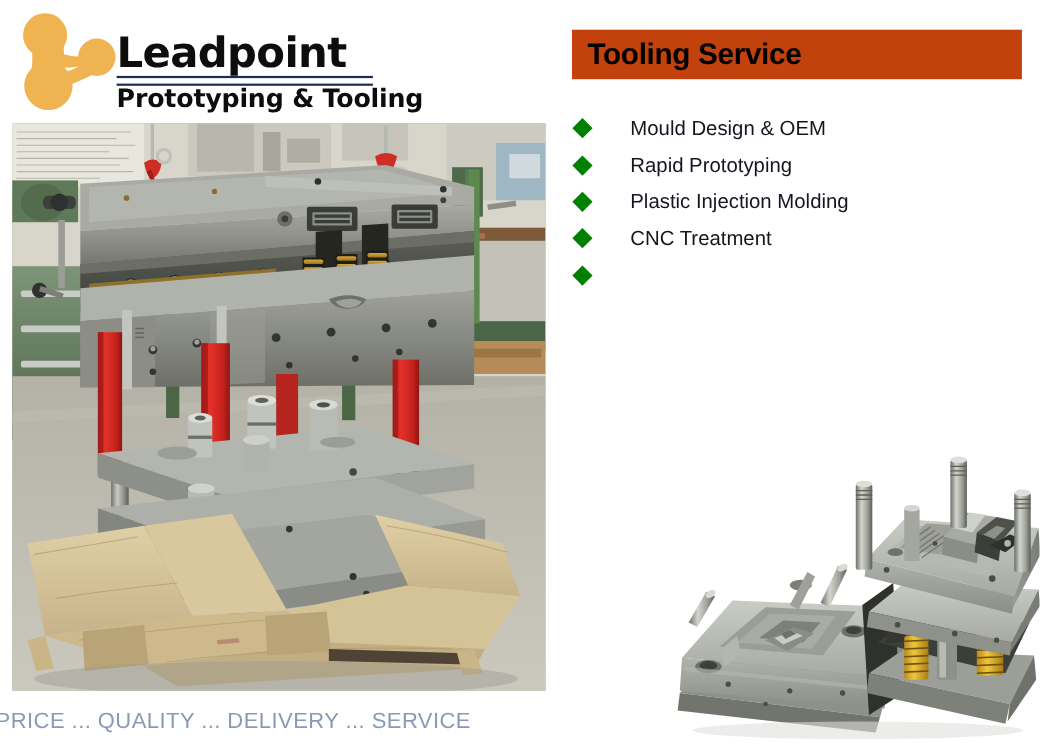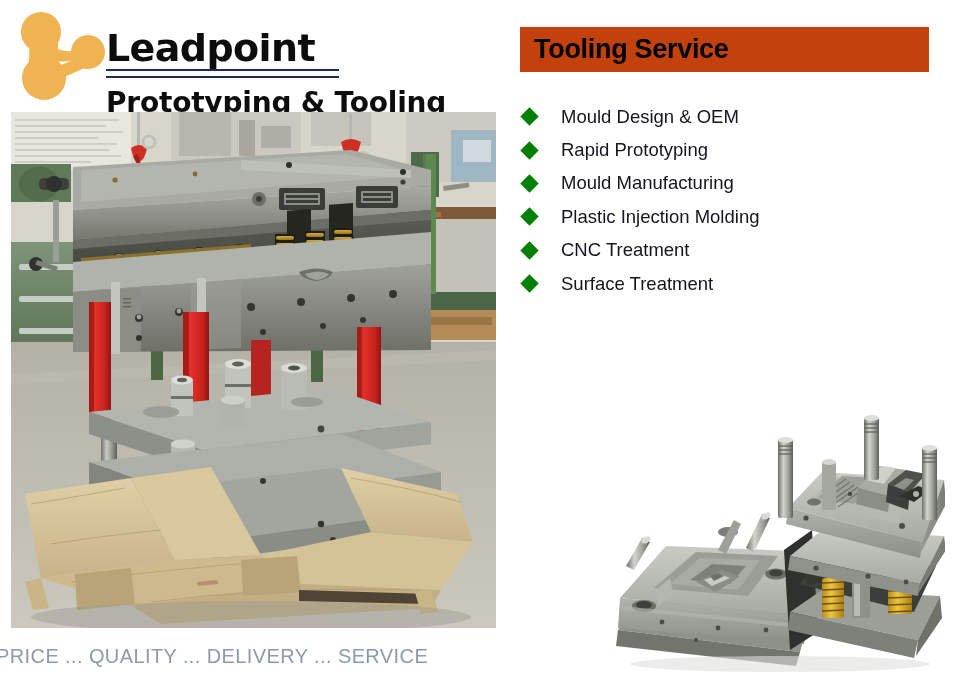--- a/index.html
+++ b/index.html
@@ -51,26 +51,26 @@
   #logo-rule {
     margin-top: 1px;
     height: 5px;
     border-top: 2px solid #1b2e52;
     border-bottom: 2px solid #1b2e52;
     width: 233px;
   }
   #logo-sub {
     font-family: "DejaVu Sans", sans-serif;
     font-weight: bold;
-    font-size: 28px;
+    font-size: 23px;
     line-height: 23px;
     letter-spacing: -0.2px;
     color: #0d0d0d;
     white-space: nowrap;
-    margin-top: 13px;
+    margin-top: 1px;
   }
 
   
   #title-bar {
     position: absolute;
     left: 520px;
     top: 27px;
     width: 409px;
     height: 45px;
     background: #c2410c;
@@ -104,21 +104,21 @@
     height: 13px;
     background: #008000;
     transform: rotate(45deg);
     flex: 0 0 auto;
     margin-left: 2px;
   }
   .bullet-label {
     font-family: "Liberation Sans", sans-serif;
     font-size: 18.5px;
     color: #15151f;
-    margin-left: 25px;
+    margin-left: 37px;
     white-space: nowrap;
   }
 
   
   #footer-text {
     position: absolute;
     left: -4px;
     top: 645px;
     font-family: "Liberation Sans", sans-serif;
     font-size: 20px;
@@ -187,33 +187,28 @@
     <div class="bullet-row">
       <span class="bullet-diamond"></span>
       <span class="bullet-label">Mould Design &amp; OEM</span>
     </div>
     <div class="bullet-row">
       <span class="bullet-diamond"></span>
       <span class="bullet-label">Rapid Prototyping</span>
     </div>
     <div class="bullet-row">
       <span class="bullet-diamond"></span>
-      <span class="bullet-label">Mould Manufacturing</span>
-    </div>
-    <div class="bullet-row">
-      <span class="bullet-diamond"></span>
       <span class="bullet-label">Plastic Injection Molding</span>
     </div>
     <div class="bullet-row">
       <span class="bullet-diamond"></span>
       <span class="bullet-label">CNC Treatment</span>
     </div>
     <div class="bullet-row">
       <span class="bullet-diamond"></span>
-      <span class="bullet-label">Surface Treatment</span>
     </div>
   </div>
 
   <div id="photo-main">
     <svg viewBox="0 0 485 516" width="485" height="516">
       <defs>
         <linearGradient id="steelTop" x1="0" y1="0" x2="0" y2="1">
           <stop offset="0" stop-color="#b4b6b0"></stop>
           <stop offset="0.5" stop-color="#9b9d98"></stop>
           <stop offset="1" stop-color="#84868200"></stop>

